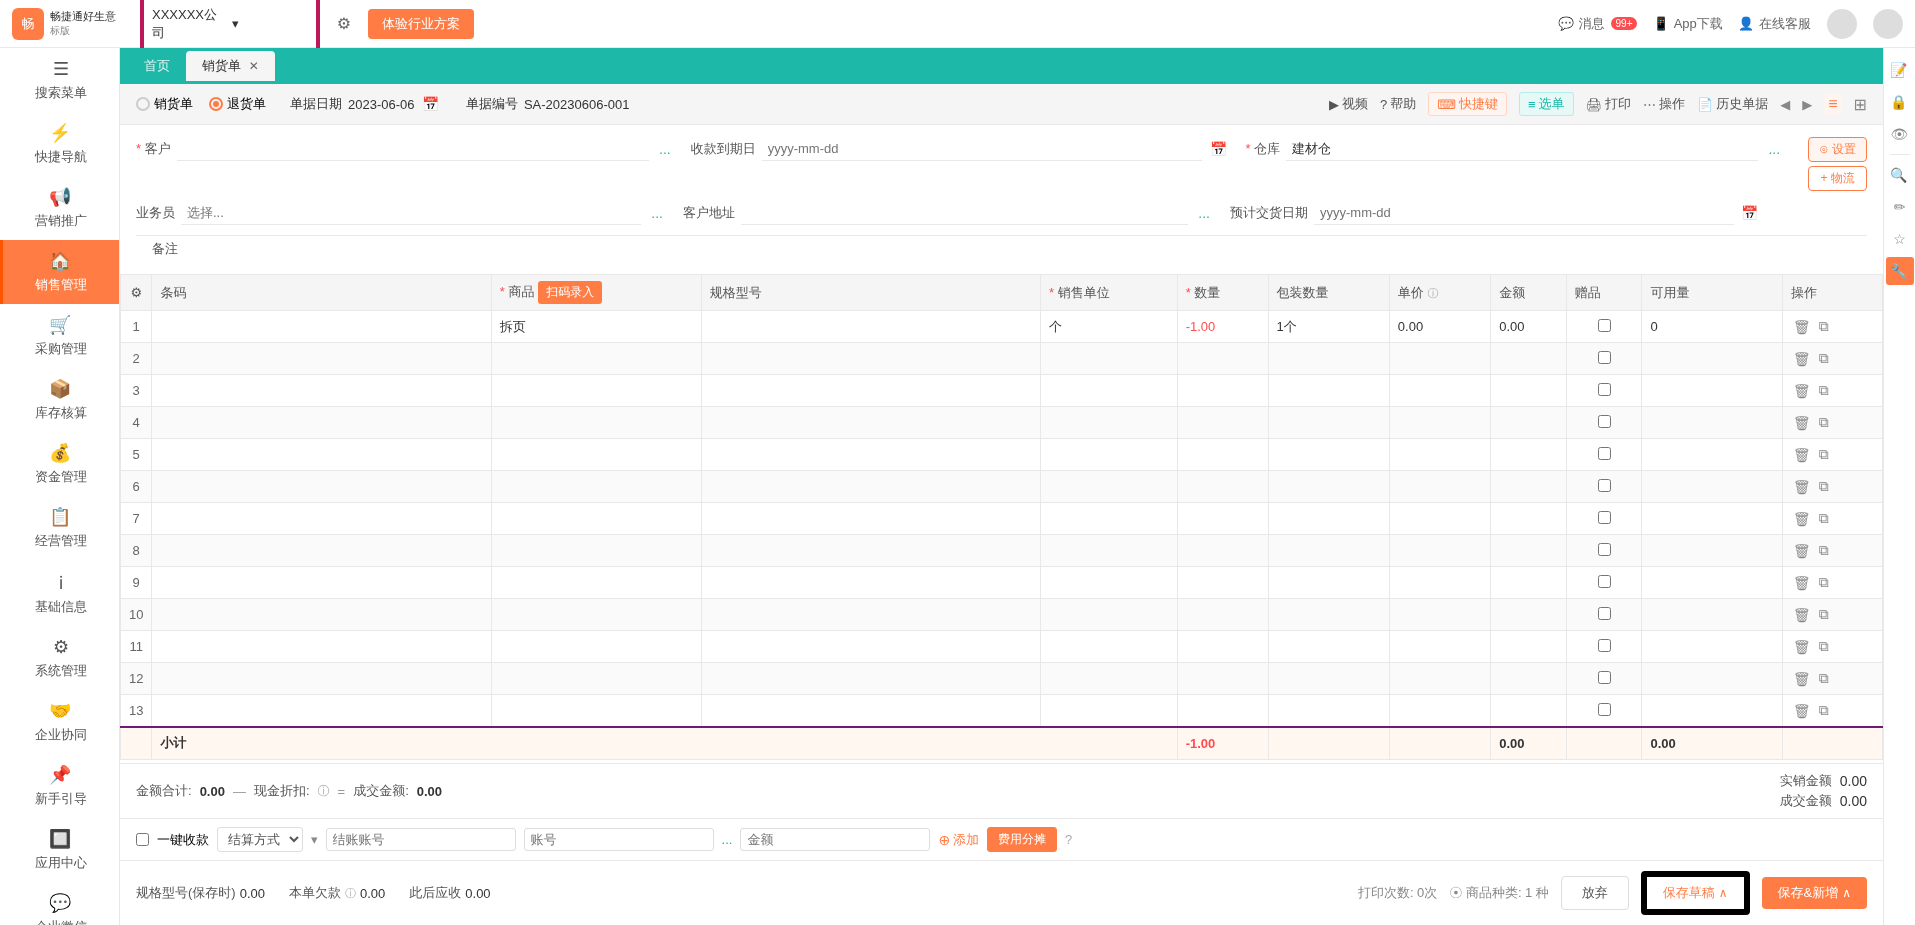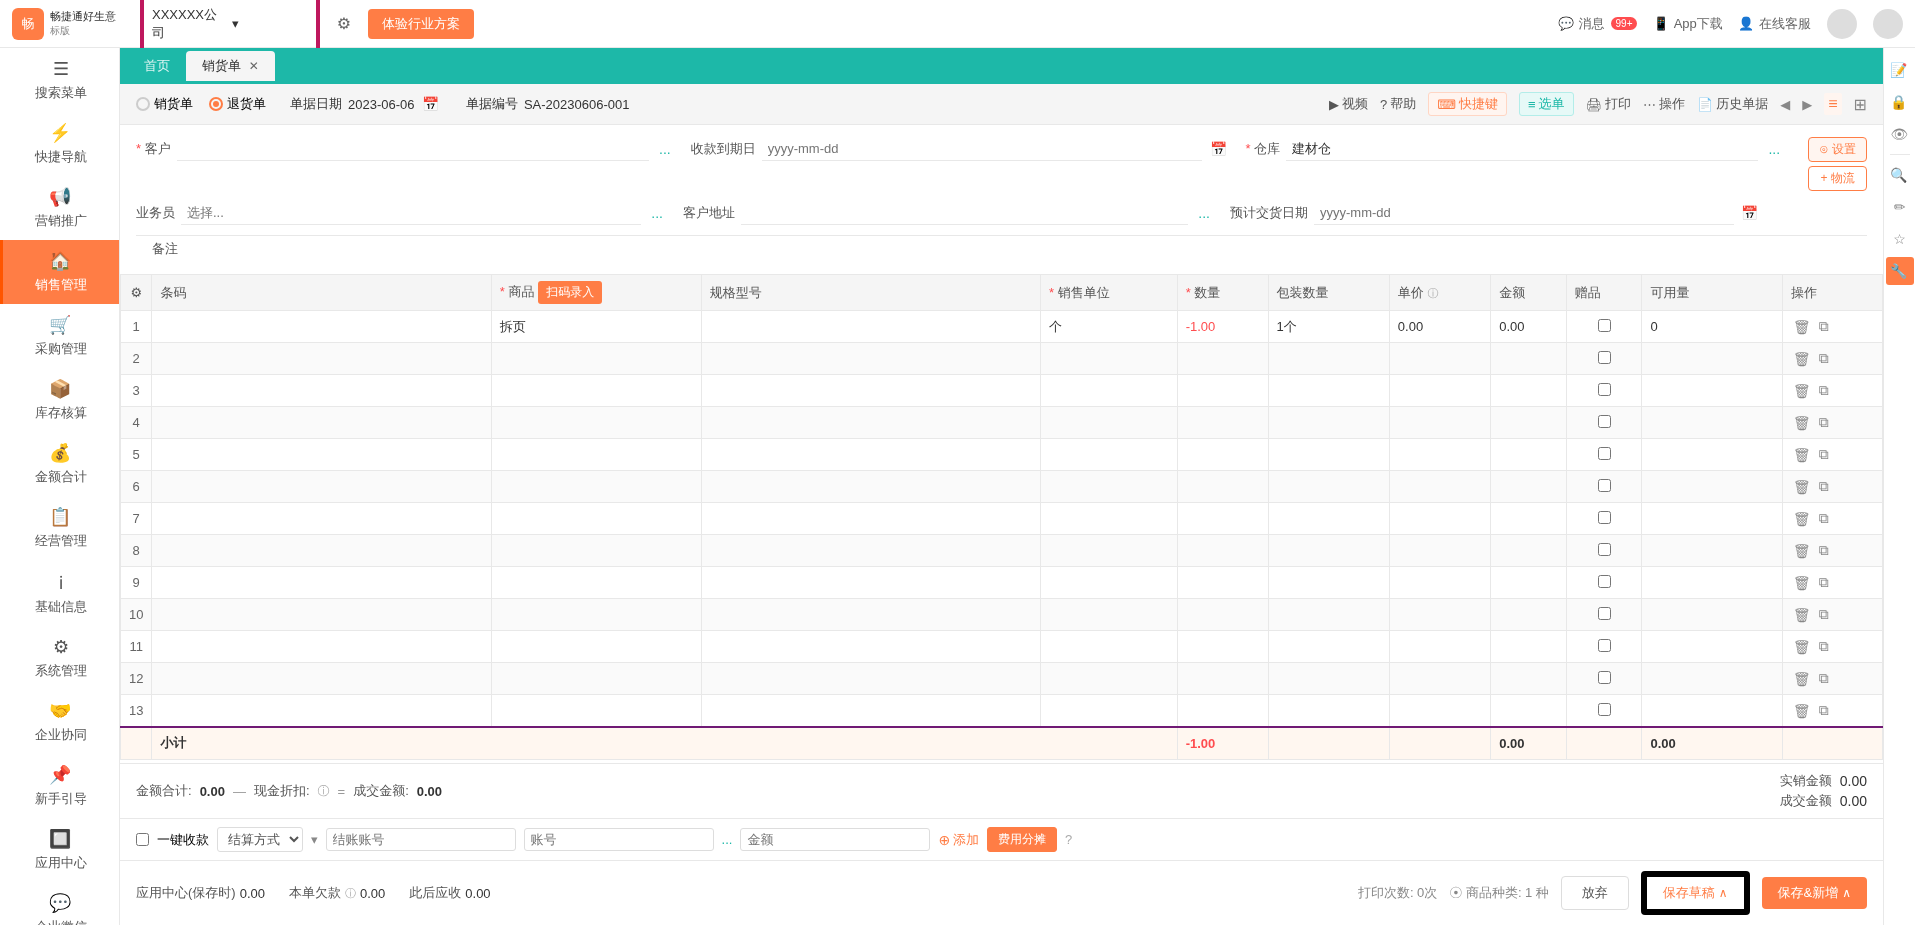--- a/index.html
+++ b/index.html
@@ -601,21 +601,21 @@
     <div class="sidebar-item">
       <span class="icon">🛒</span>
       <span>采购管理</span>
     </div>
     <div class="sidebar-item">
       <span class="icon">📦</span>
       <span>库存核算</span>
     </div>
     <div class="sidebar-item">
       <span class="icon">💰</span>
-      <span>金额合计</span>
+      <span>资金管理</span>
     </div>
     <div class="sidebar-item">
       <span class="icon">📋</span>
       <span>经营管理</span>
     </div>
     <div class="sidebar-item">
       <span class="icon">ℹ</span>
       <span>基础信息</span>
     </div>
     <div class="sidebar-item">
@@ -1094,21 +1094,21 @@
           <span>添加</span>
         </div>
         <button class="fee-btn active">费用分摊</button>
         <span class="help-icon">?</span>
       </div>
 
     </div>
 
     <div class="footer-bar">
       <div class="footer-stat">
-        <span>应用中心(保存时)</span>
+        <span>规格型号(保存时)</span>
         <span class="val">0.00</span>
       </div>
       <div class="footer-stat">
         <span>本单欠款</span>
         <span class="info-icon">ⓘ</span>
         <span class="val">0.00</span>
       </div>
       <div class="footer-stat">
         <span>此后应收</span>
         <span class="val">0.00</span>

